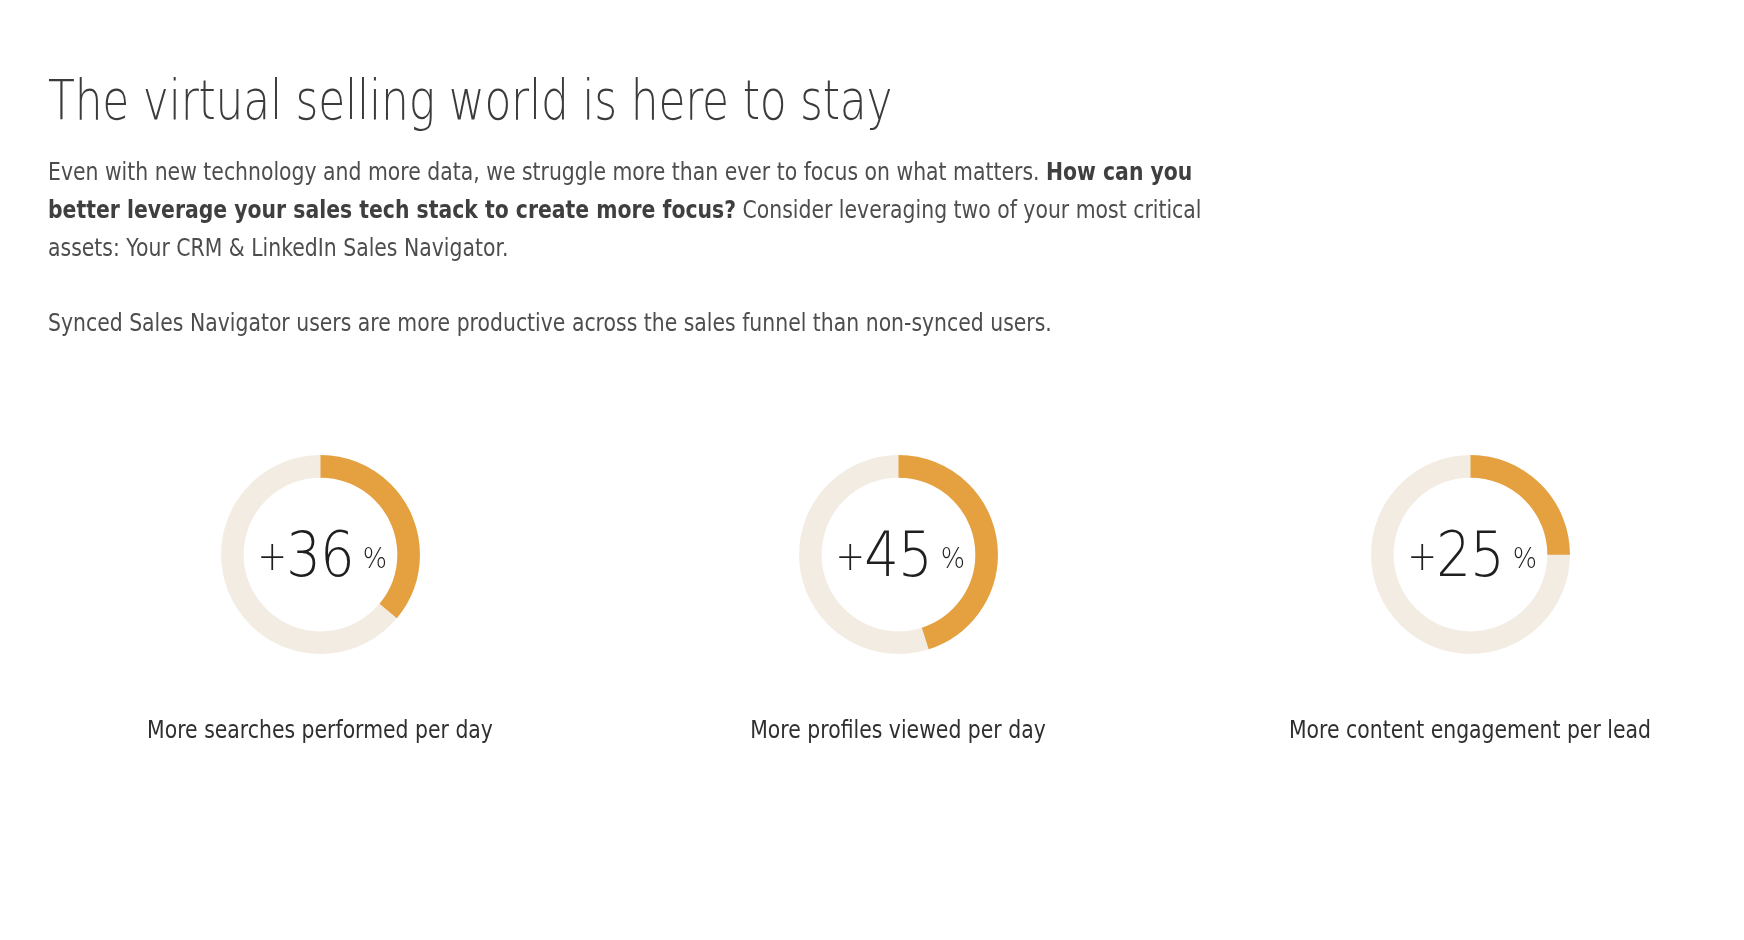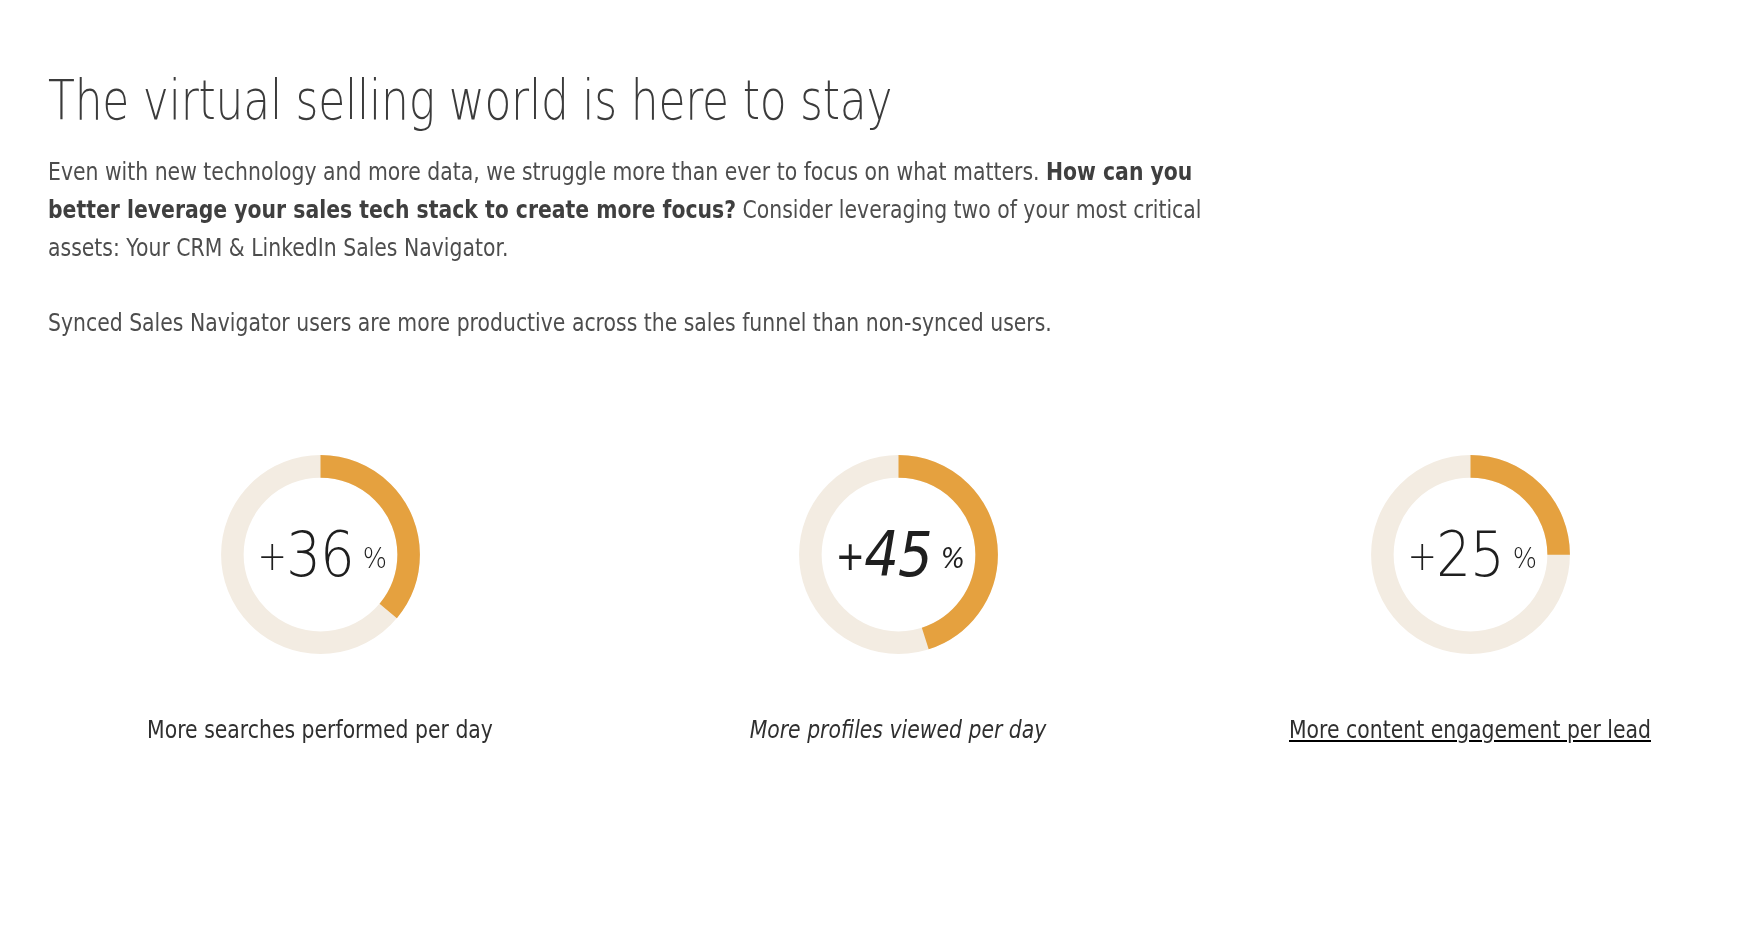--- a/index.html
+++ b/index.html
@@ -76,22 +76,22 @@
     width: 1744px;
     height: 400px;
   }
   .gauge-cell {
     position: absolute;
     top: 0;
     width: 520px;
     text-align: center;
   }
   .gauge-cell.c0 { left: 60px; }
-  .gauge-cell.c1 { left: 638px; font-style: italic; }
-  .gauge-cell.c2 { left: 1210px; text-decoration: underline; }
+  .gauge-cell.c1 { left: 638px; }
+  .gauge-cell.c2 { left: 1210px; }
 
   .donut-wrap {
     position: relative;
     width: 205px;
     height: 205px;
     margin: 0 auto;
   }
   .donut-wrap svg {
     display: block;
     width: 205px;

